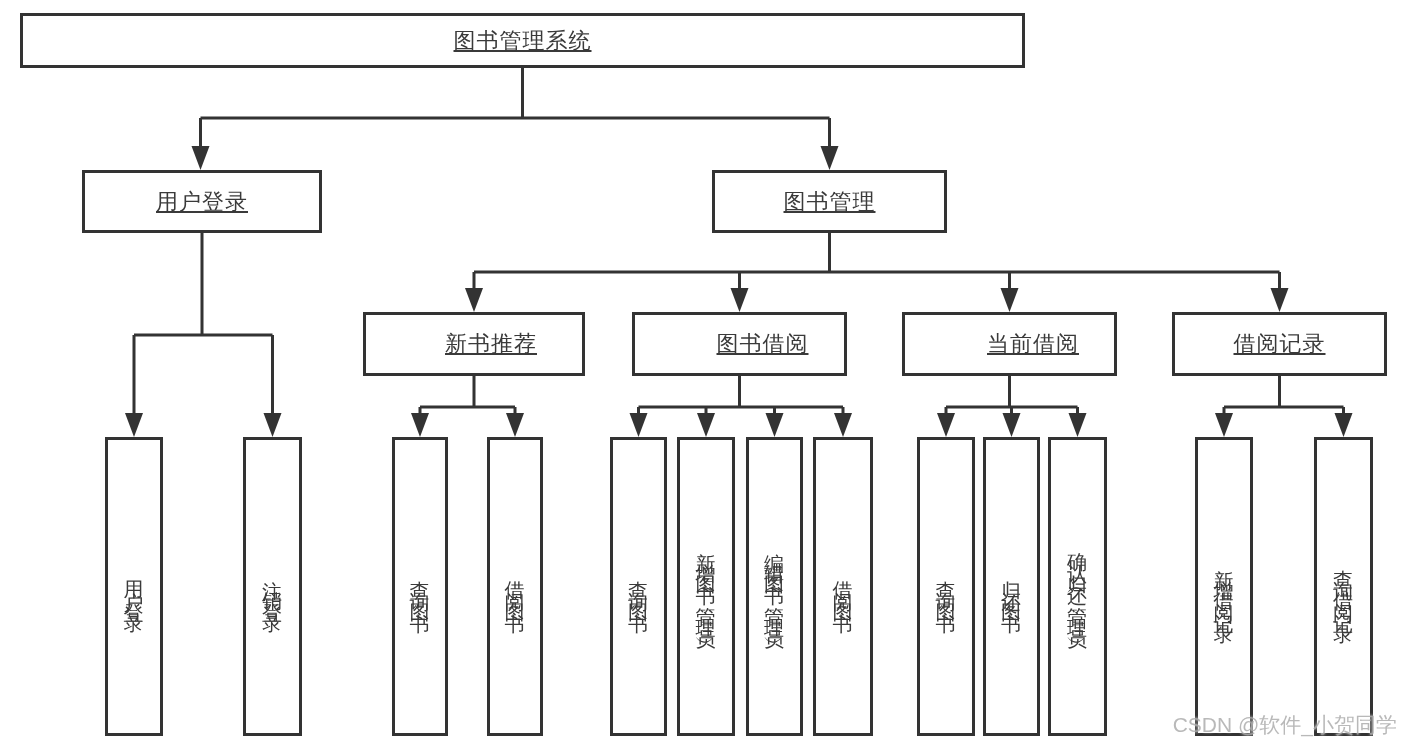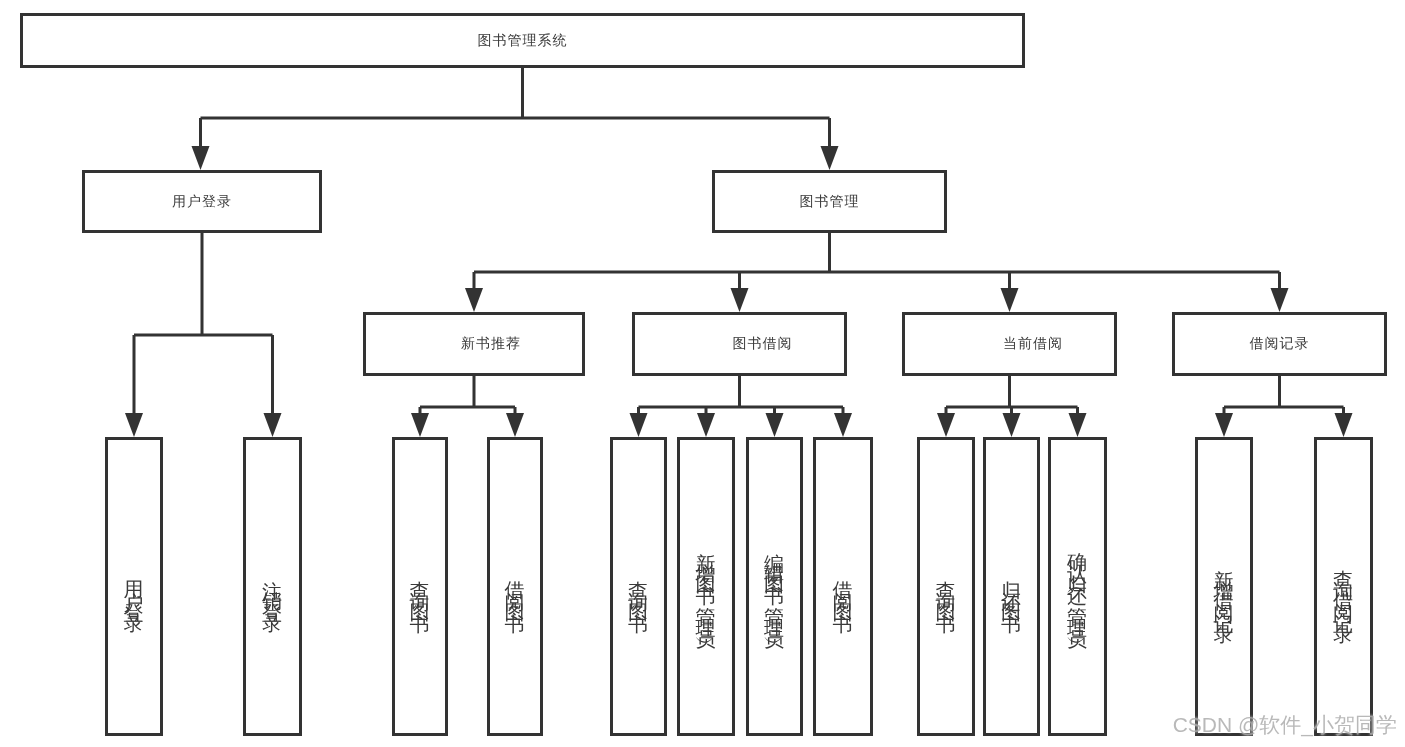--- a/index.html
+++ b/index.html
@@ -26,23 +26,24 @@
     box-sizing: border-box;
     background: #ffffff;
     border: 3px solid #333333;
     display: flex;
     align-items: center;
     justify-content: center;
     color: #3a3a3a;
     z-index: 2;
   }
   .h-label {
-    font-size: 14px;
+    font-size: 22px;
     letter-spacing: 1px;
     white-space: nowrap;
+    text-decoration: underline;
   }
   .leaf {
     writing-mode: vertical-rl;
     text-orientation: mixed;
   }
   .v-label {
     font-size: 20px;
     letter-spacing: 11px;
     line-height: 1;
     white-space: nowrap;

